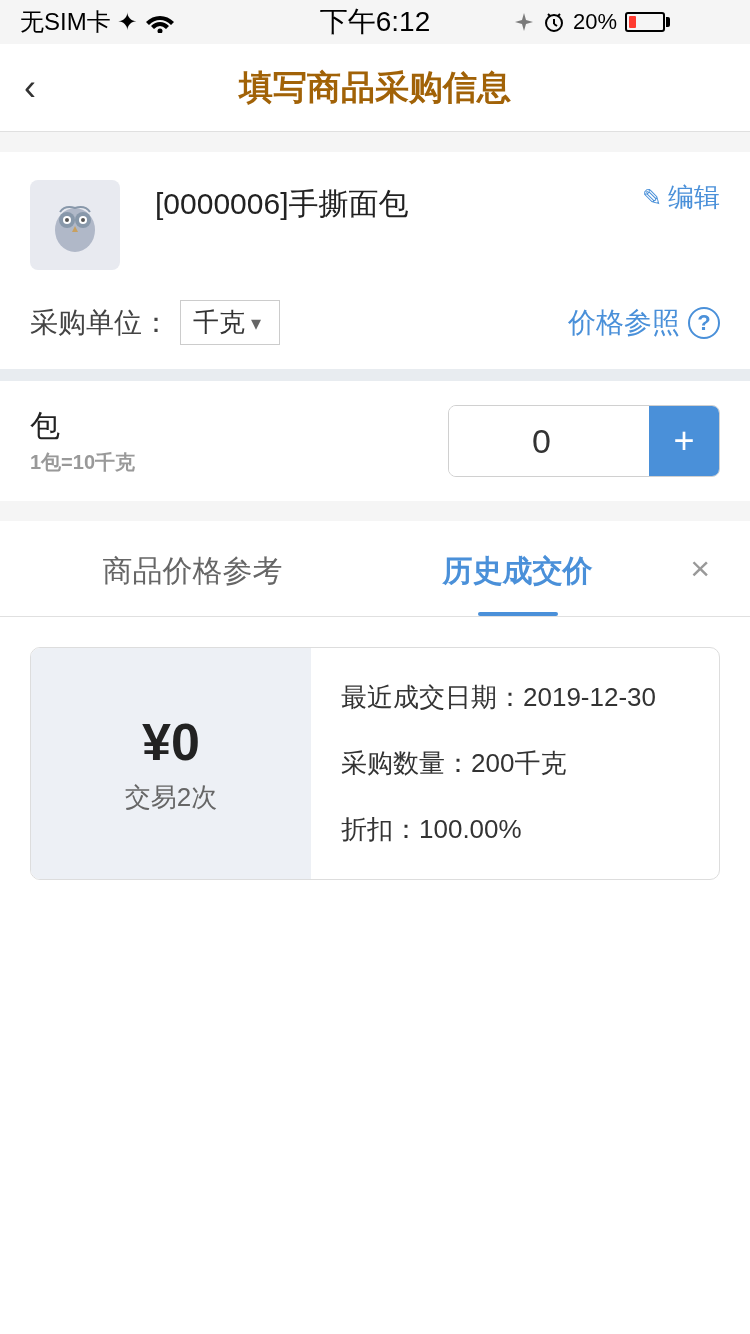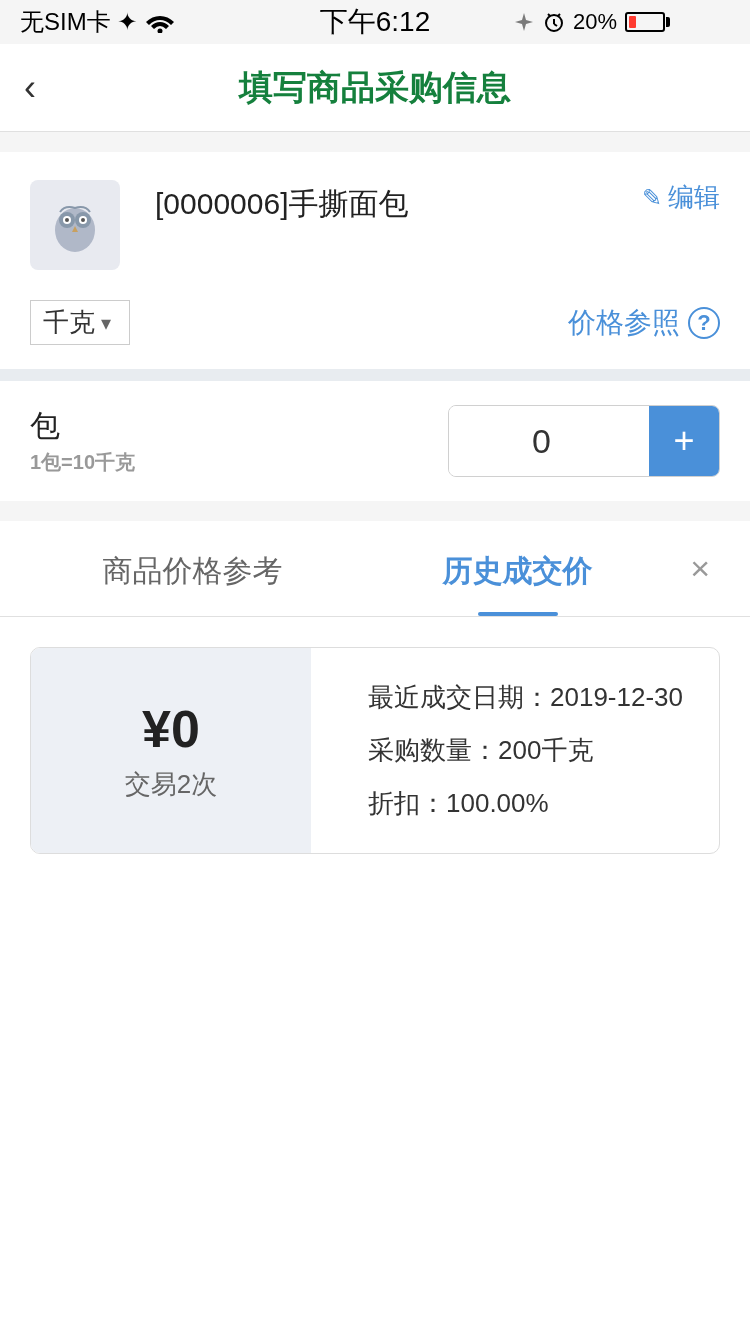--- a/index.html
+++ b/index.html
@@ -87,21 +87,21 @@
     .nav-back {
       position: absolute;
       left: 24px;
       font-size: 36px;
       color: #333;
       cursor: pointer;
     }
     .nav-title {
       font-size: 34px;
       font-weight: 600;
-      color: #15803d;
+      color: #a16207;
     }
 
     
     .product-card {
       background: #fff;
       margin-top: 20px;
       padding: 28px 30px 24px 30px;
     }
     .product-header {
       display: flex;
@@ -321,22 +321,21 @@
     .price-transactions {
       font-size: 26px;
       color: #666;
       margin-top: 8px;
     }
     .price-card-right {
       flex: 1;
       padding: 30px 30px;
       display: flex;
       flex-direction: column;
-      gap: 14px;
-      margin-left: 27px;
+      gap: 27px;
     }
     .price-detail-row {
       font-size: 26px;
       color: #333;
       line-height: 1.5;
     }
 
     
     .bottom-white {
       background: #fff;
@@ -402,20 +401,21 @@
       </div>
       <span class="product-name">[0000006]手撕面包</span>
     </div>
     <div class="edit-link">
       <span class="edit-icon">✎</span>
       <span>编辑</span>
     </div>
   </div>
   <div class="product-meta">
     <div class="unit-row">
+      <span>采购单位：</span>
       <div class="unit-select">
         <span>千克</span>
         <span class="unit-arrow">▾</span>
       </div>
     </div>
     <div class="price-ref">
       <span>价格参照</span>
       <div class="help-circle">?</div>
     </div>
   </div>

